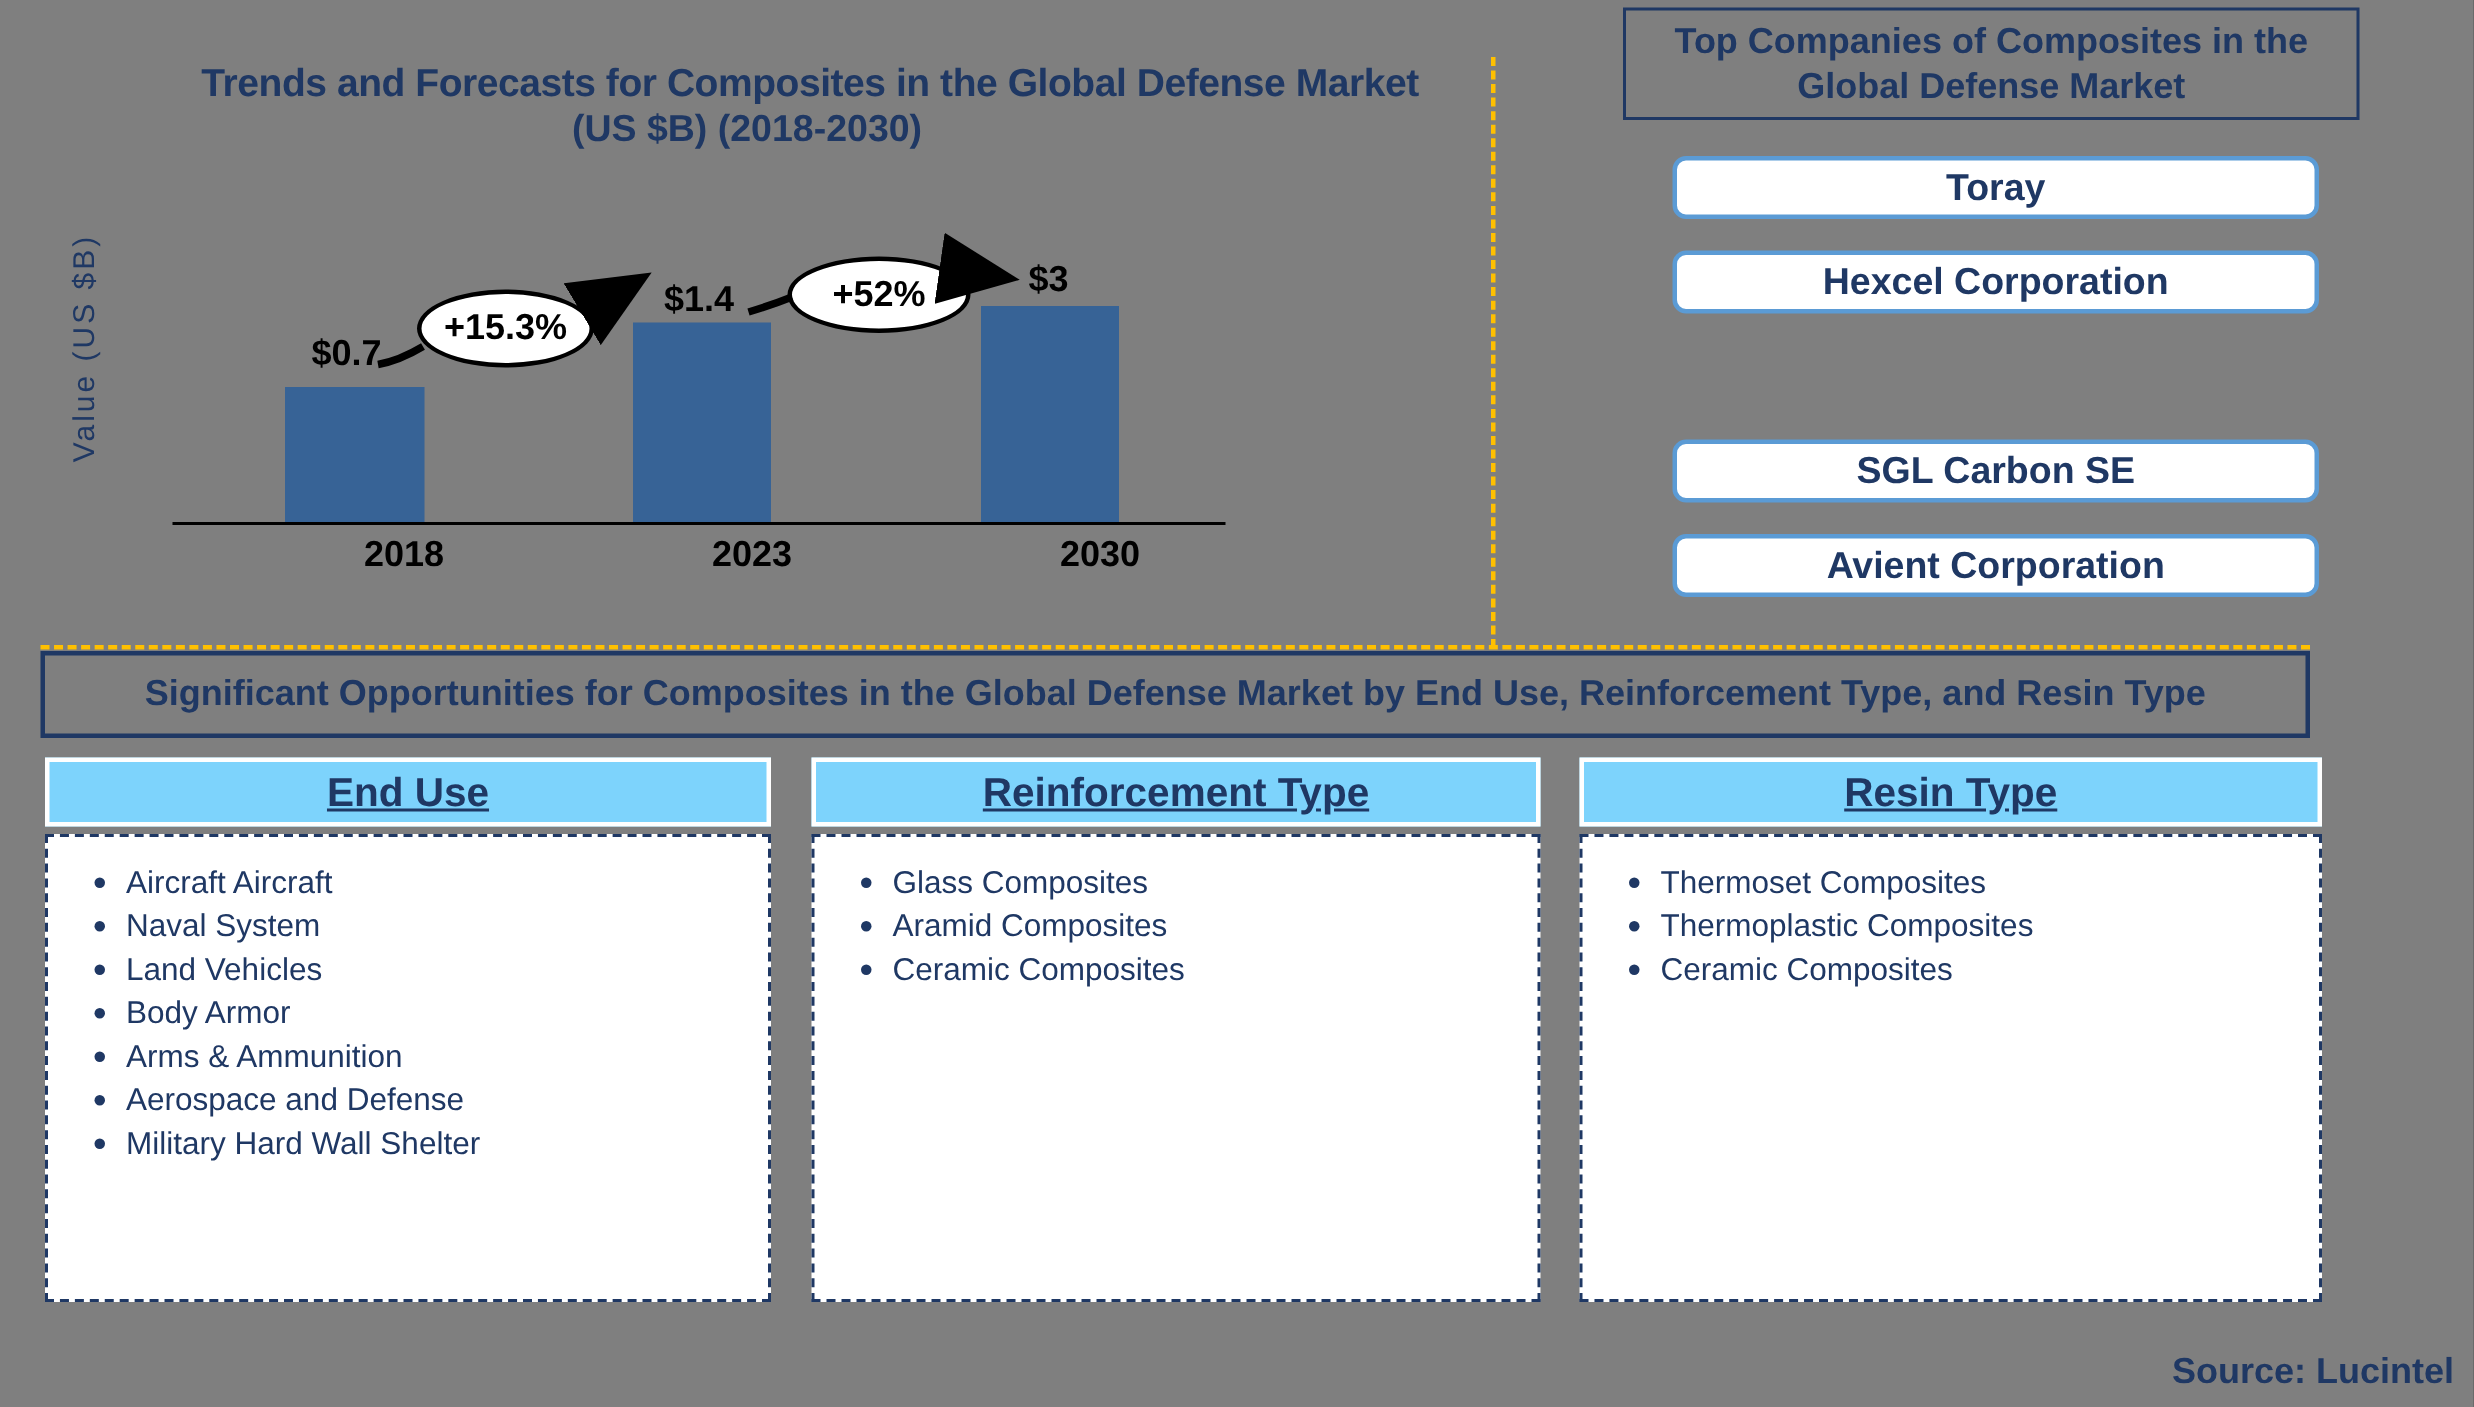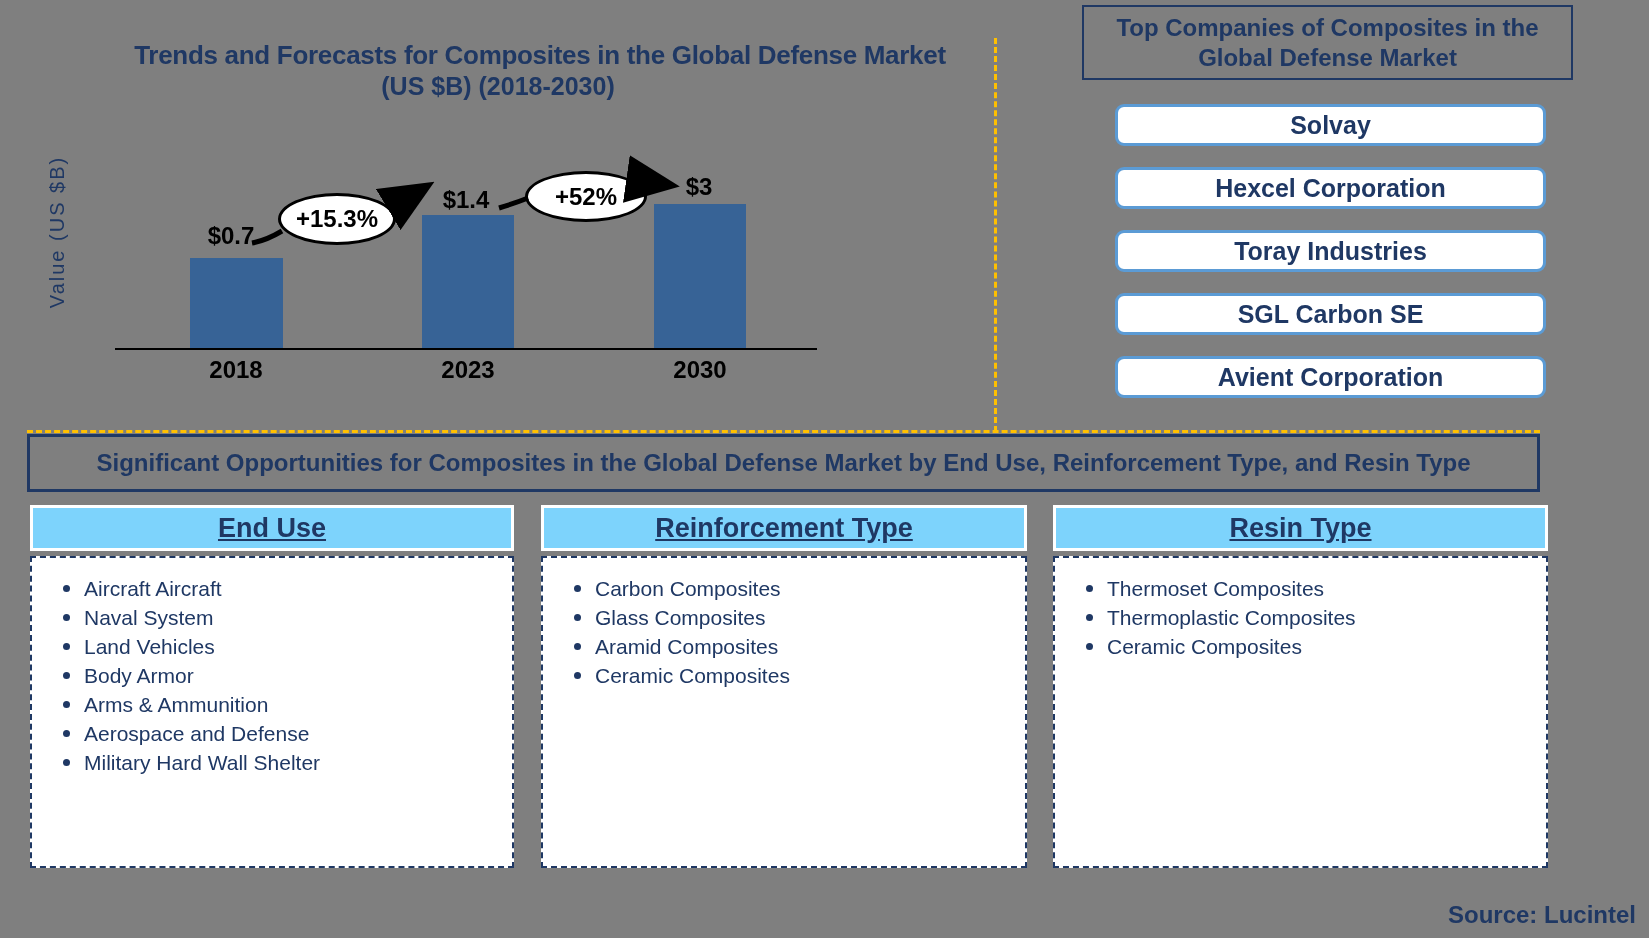--- a/index.html
+++ b/index.html
@@ -12,21 +12,21 @@
   .chart-title{position:absolute;left:0;top:40px;width:996px;text-align:center;
     font-weight:bold;font-size:26px;color:#1F3864;letter-spacing:-0.3px;padding-left:42px;}
   .chart-subtitle{position:absolute;left:0;top:72px;width:996px;text-align:center;
     font-weight:bold;font-size:25px;color:#1F3864;}
   .y-axis-label{position:absolute;left:57px;top:232px;transform:translate(-50%,-50%) rotate(-90deg);
     white-space:nowrap;font-size:20px;color:#1F3864;letter-spacing:2px;}
   .axis-line{position:absolute;left:115px;top:348px;width:702px;height:2px;background:#000;}
   .bar{position:absolute;background:#376396;}
   .bar-value{position:absolute;width:120px;margin-left:-60px;text-align:center;
     font-weight:bold;font-size:24px;color:#000;}
-  .year-label{position:absolute;top:356px;width:120px;margin-left:-60px;text-align:center;
+  .year-label{position:absolute;top:356px;width:120px;margin-left:-60px;text-align:right;
     font-weight:bold;font-size:24px;color:#000;}
   .callout{position:absolute;background:#fff;border:3px solid #000;border-radius:50%;
     display:flex;align-items:center;justify-content:center;
     font-weight:bold;font-size:24px;color:#000;}
   .arrows-svg{position:absolute;left:0;top:0;pointer-events:none;}
   
   .v-divider{position:absolute;left:994px;top:38px;height:394px;width:0;border-left:3px dashed #FFC000;}
   .h-divider{position:absolute;left:27px;top:430px;width:1513px;height:0;border-top:3px dashed #FFC000;}
   
   .companies-title{position:absolute;left:1082px;top:5px;width:491px;height:75px;
@@ -87,23 +87,22 @@
     <path d="M252,243 C263,241 272,237 282,231" stroke="#000" stroke-width="5" fill="none"></path>
     <path d="M389,205 C400,201 409,197 419,191" stroke="#000" stroke-width="6" fill="none" marker-end="url(#ah)"></path>
     <path d="M499,208 C509,205 518,202 528,198" stroke="#000" stroke-width="5" fill="none"></path>
     <path d="M641,184 C650,183 655,183 662,184" stroke="#000" stroke-width="6" fill="none" marker-end="url(#ah)"></path>
   </svg>
 
   <div class="v-divider"></div>
   <div class="h-divider"></div>
 
   <div class="companies-title">Top Companies of Composites in the Global Defense Market</div>
-  <div class="company-btn" style="top:104px;">Solvay</div>
+  <div class="company-btn" style="top:104px;">Toray</div>
   <div class="company-btn" style="top:167px;">Hexcel Corporation</div>
-  <div class="company-btn" style="top:230px;">Toray Industries</div>
   <div class="company-btn" style="top:293px;">SGL Carbon SE</div>
   <div class="company-btn" style="top:356px;">Avient Corporation</div>
 
   <div class="opps-banner">Significant Opportunities for Composites in the Global Defense Market  by End Use, Reinforcement Type, and Resin Type</div>
 
   <div class="opp-col" style="left:30px;width:484px;">
     <div class="opp-header">End Use</div>
     <div class="opp-box">
       <ul class="opp-list">
         <li>Aircraft Aircraft</li>
@@ -114,21 +113,20 @@
         <li>Aerospace and Defense</li>
         <li>Military Hard Wall Shelter</li>
       </ul>
     </div>
   </div>
 
   <div class="opp-col" style="left:541px;width:486px;">
     <div class="opp-header">Reinforcement Type</div>
     <div class="opp-box">
       <ul class="opp-list">
-        <li>Carbon Composites</li>
         <li>Glass Composites</li>
         <li>Aramid Composites</li>
         <li>Ceramic Composites</li>
       </ul>
     </div>
   </div>
 
   <div class="opp-col" style="left:1053px;width:495px;border-radius:26px;">
     <div class="opp-header">Resin Type</div>
     <div class="opp-box">

